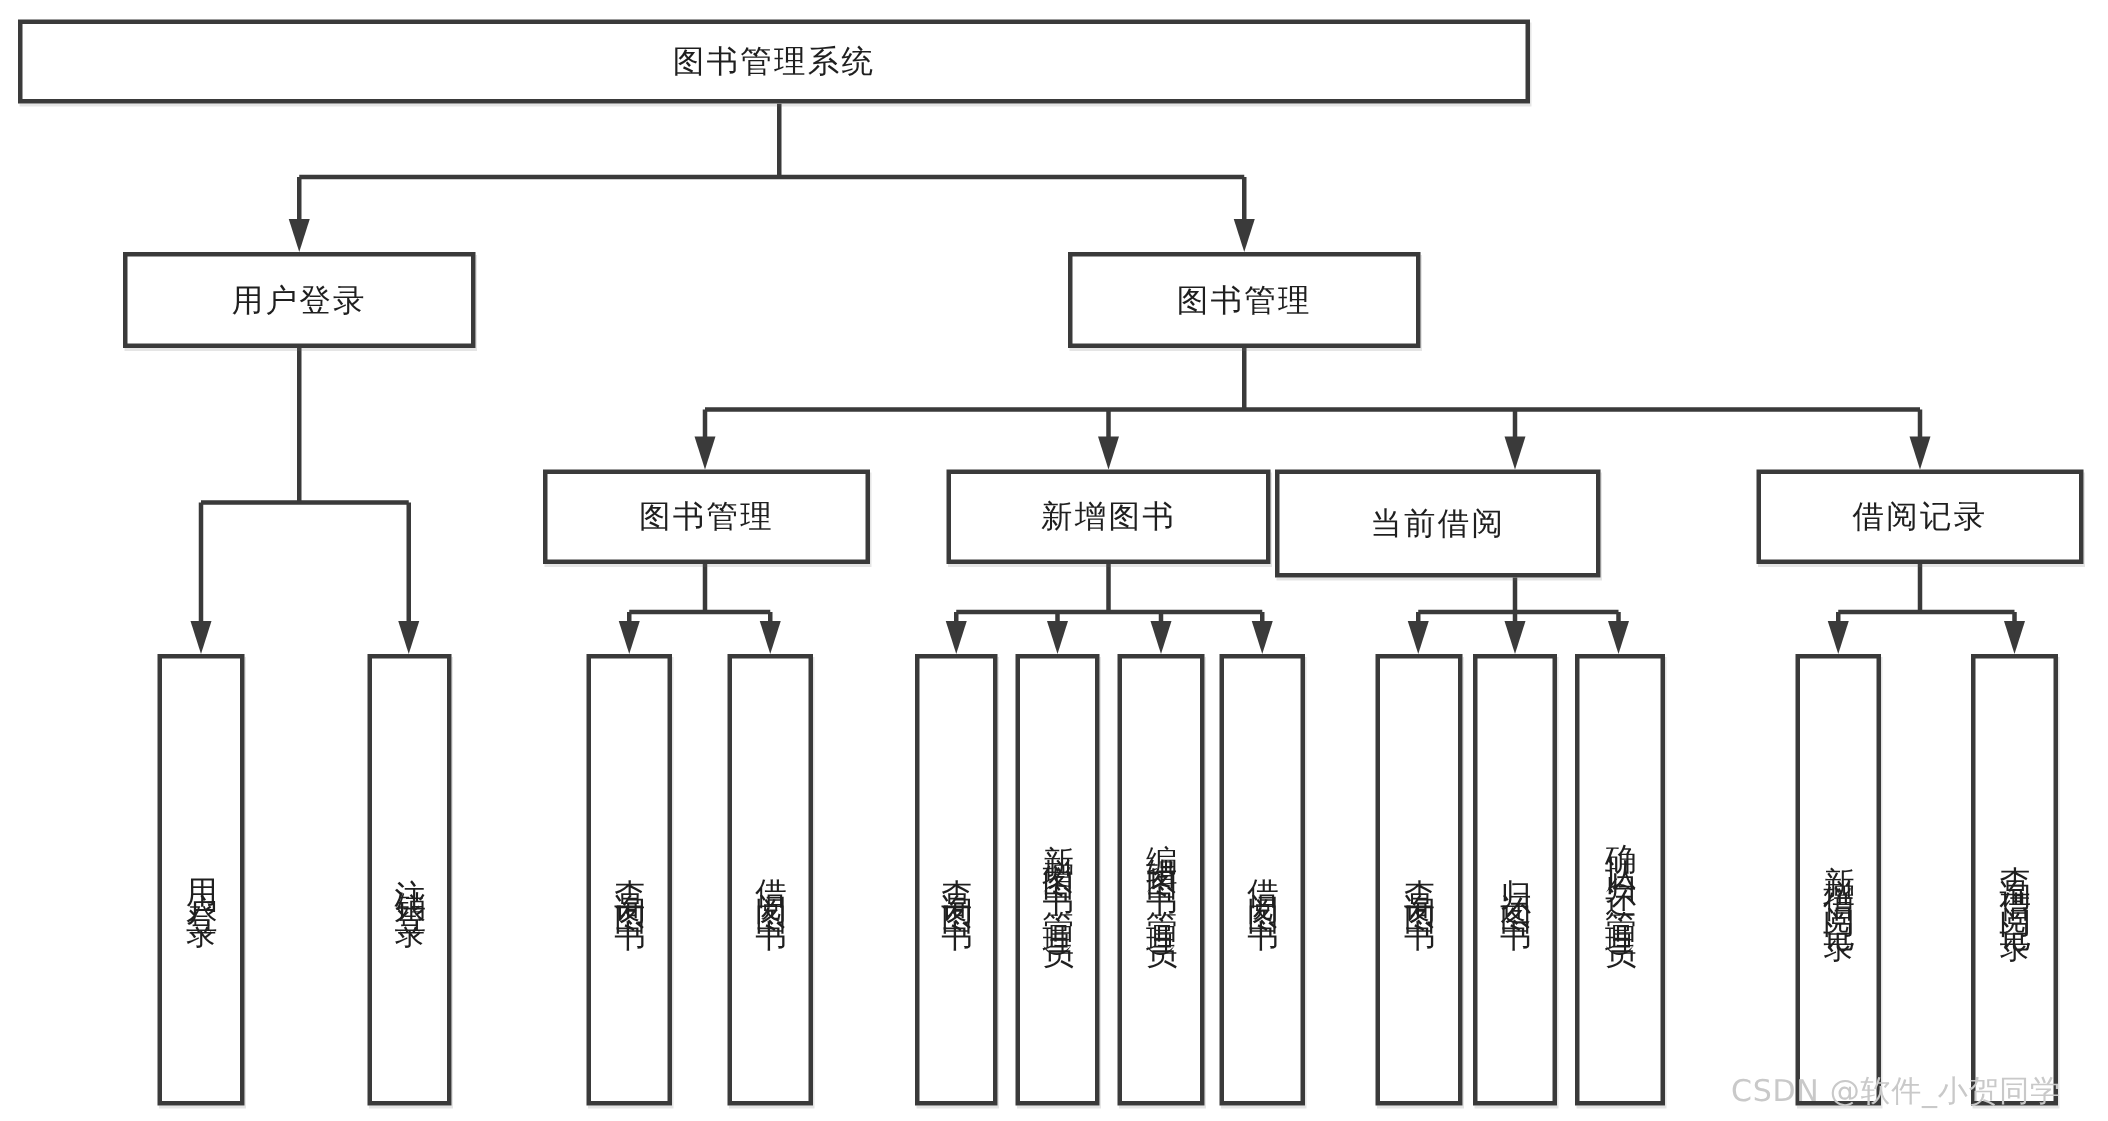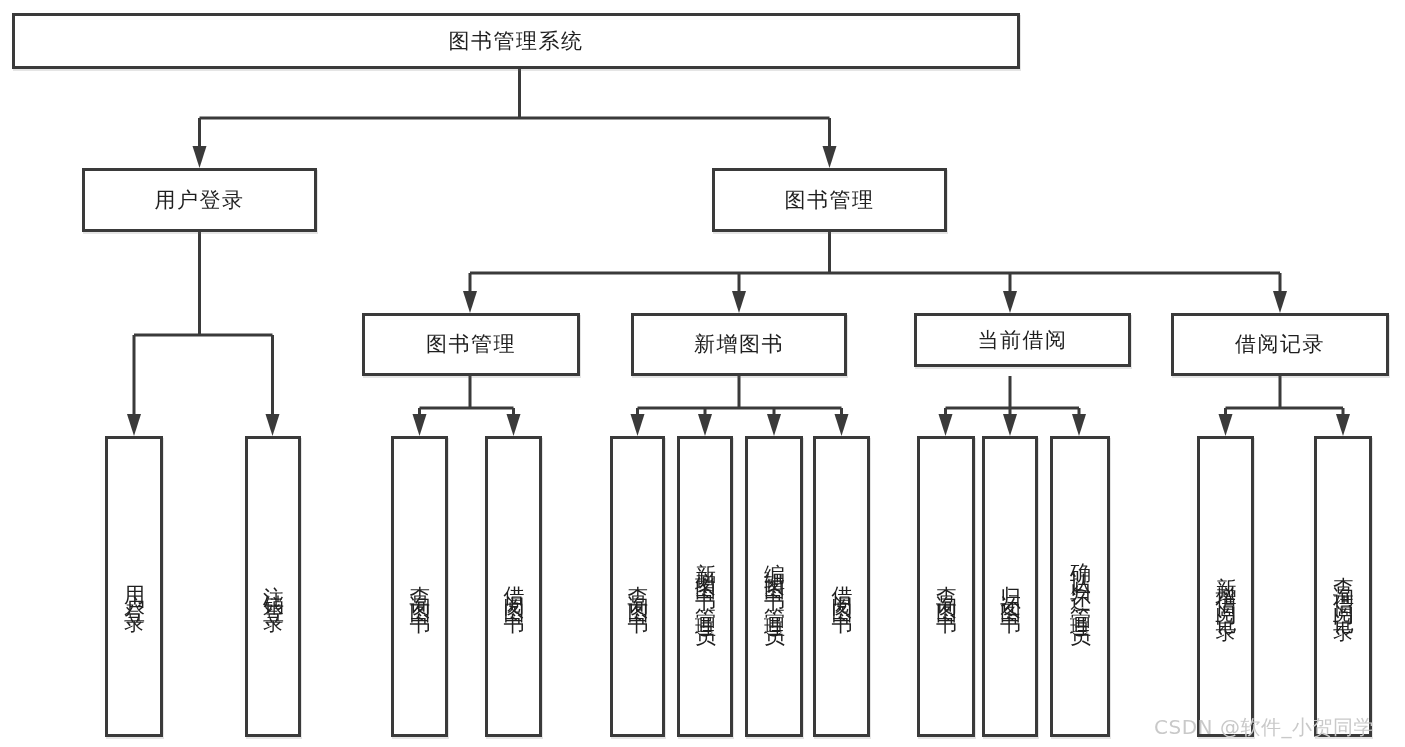--- a/index.html
+++ b/index.html
@@ -118,21 +118,21 @@
   <div class="box" style="left:712px;top:168px;width:235px;height:64px">
     <span>图书管理</span>
   </div>
 
   <div class="box" style="left:362px;top:313px;width:218px;height:63px">
     <span>图书管理</span>
   </div>
   <div class="box" style="left:631px;top:313px;width:216px;height:63px">
     <span>新增图书</span>
   </div>
-  <div class="box" style="left:914px;top:313px;width:217px;height:54px">
+  <div class="box" style="left:850px;top:313px;width:217px;height:72px">
     <span>当前借阅</span>
   </div>
   <div class="box" style="left:1171px;top:313px;width:218px;height:63px">
     <span>借阅记录</span>
   </div>
 
   <div class="box vbox" style="left:105px;top:436px;width:58px;height:301px">
     <span>用户登录</span>
   </div>
   <div class="box vbox" style="left:245px;top:436px;width:56px;height:301px">

